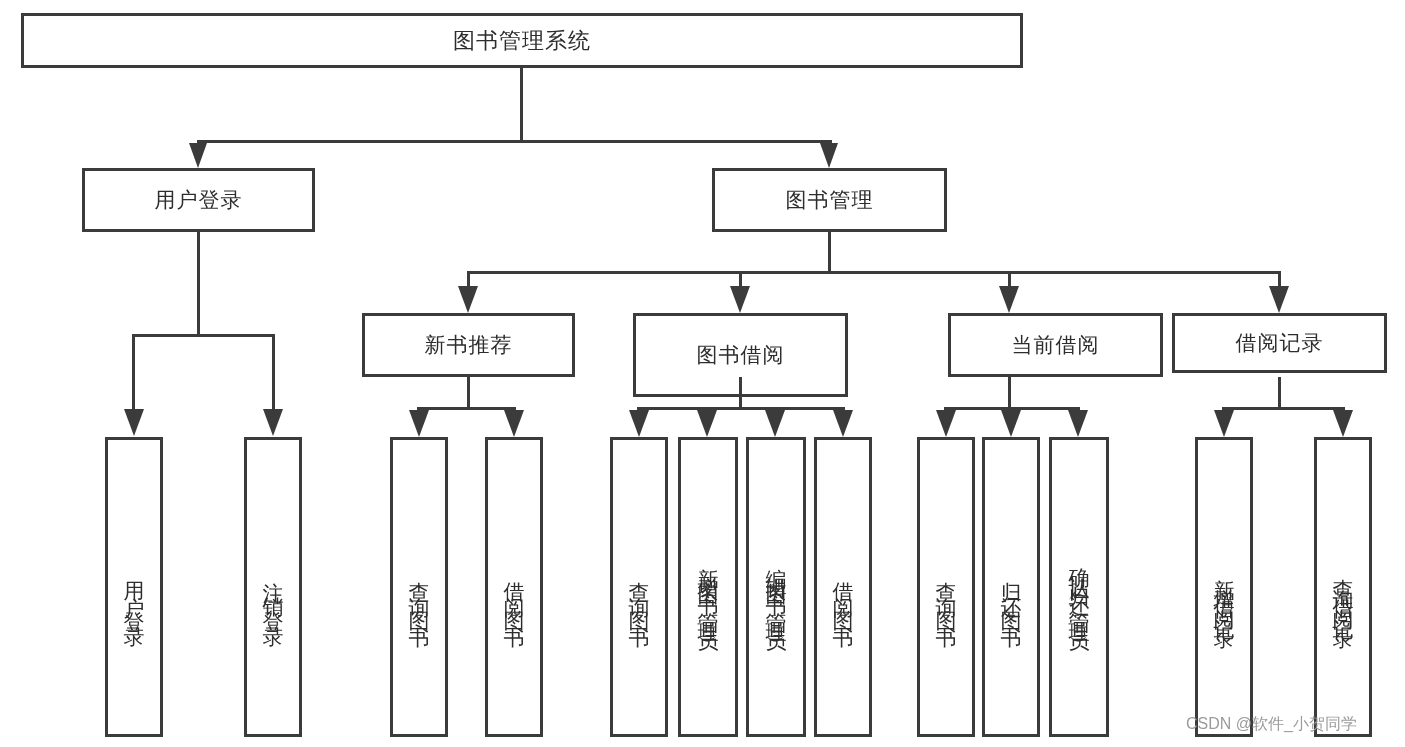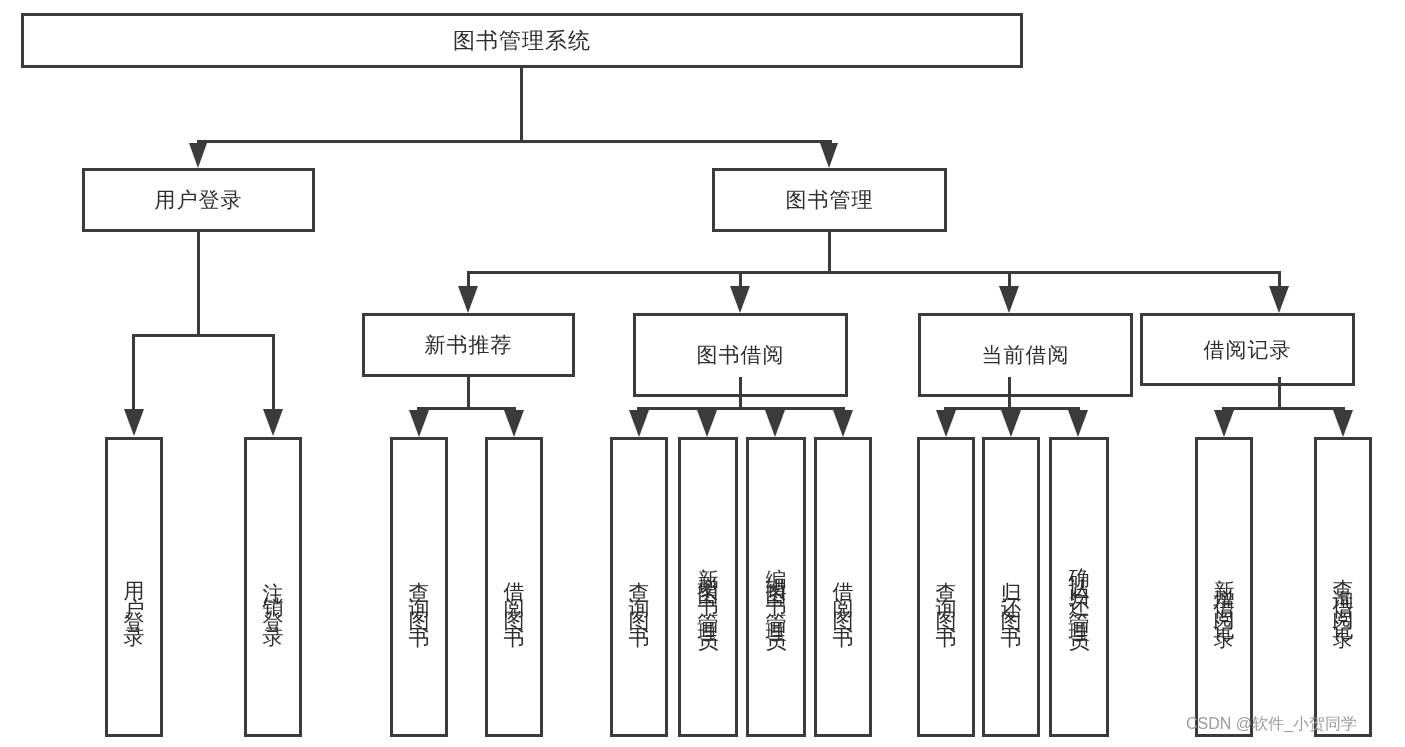--- a/index.html
+++ b/index.html
@@ -58,24 +58,24 @@
   <div class="box" style="left:362px;top:313px;width:213px;height:64px;">
     <span>新书推荐</span>
   </div>
 
   <div class="box" style="left:712px;top:168px;width:235px;height:64px;">
     <span>图书管理</span>
   </div>
   <div class="box" style="left:633px;top:313px;width:215px;height:84px;">
     <span>图书借阅</span>
   </div>
-  <div class="box" style="left:918px;top:313px;width:215px;height:84px;">
+  <div class="box" style="left:948px;top:313px;width:215px;height:64px;">
     <span>当前借阅</span>
   </div>
-  <div class="box" style="left:1140px;top:313px;width:215px;height:73px;">
+  <div class="box" style="left:1172px;top:313px;width:215px;height:60px;">
     <span>借阅记录</span>
   </div>
 
   <div class="box" style="left:105px;top:437px;width:58px;height:300px;">
     <span class="vlabel ls15">用户登录</span>
   </div>
   <div class="box" style="left:244px;top:437px;width:58px;height:300px;">
     <span class="vlabel ls15">注销登录</span>
   </div>
 

